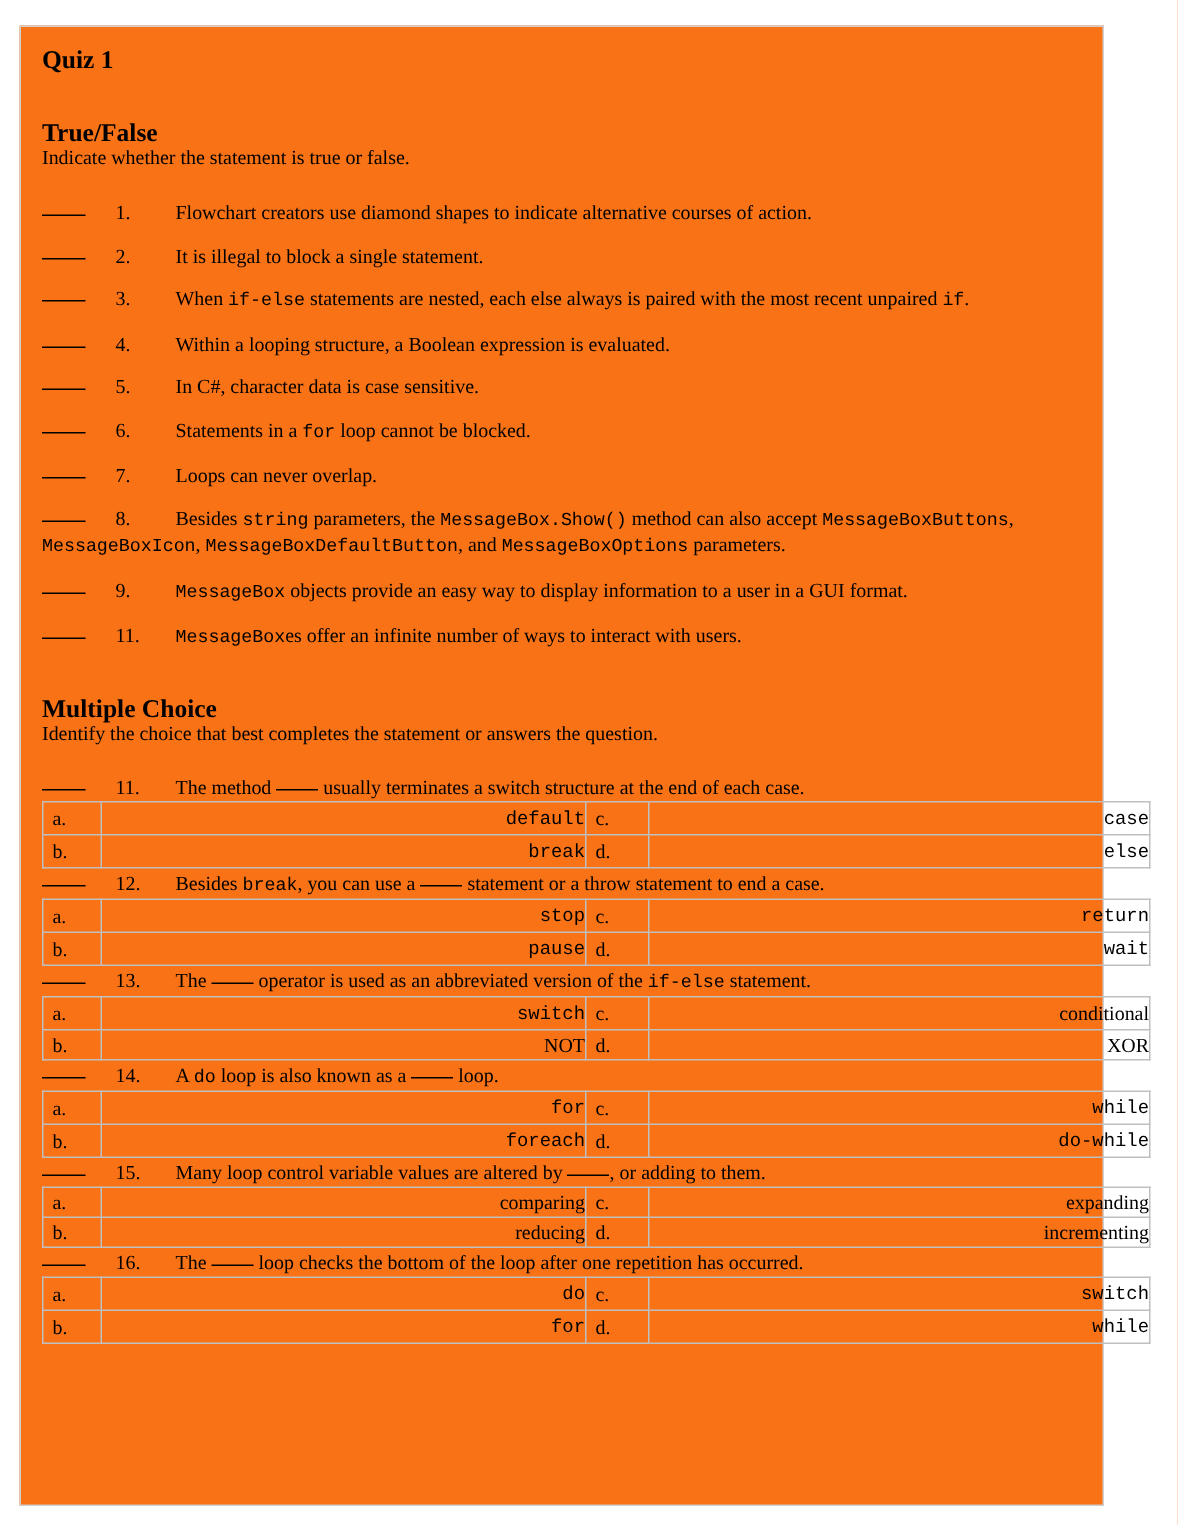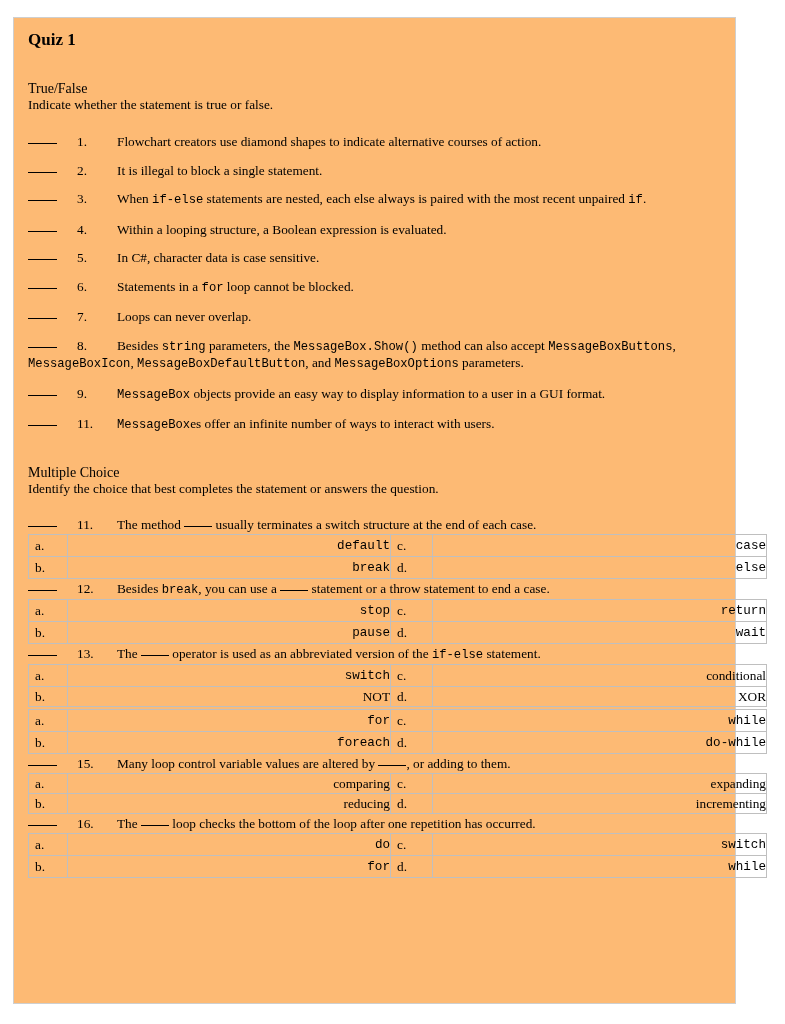--- a/index.html
+++ b/index.html
@@ -16,38 +16,38 @@
     overflow: hidden;
   }
   .page {
     position: absolute;
     left: 13px;
     top: 17px;
     width: 723px;
     height: 987px;
     border: 1px solid #cfcfcf;
     box-sizing: border-box;
-    background: #fdba74;
+    background: #f97316;
   }
   .page-inner {
     padding: 12px 14px 0 14px;
   }
   .doc-title {
     font-size: 17px;
     font-weight: bold;
     line-height: 20px;
     margin: 0 0 0 0;
     letter-spacing: 0;
   }
   .section {
     margin-top: 31px;
   }
   .section-heading {
-    font-size: 14px;
-    font-weight: normal;
+    font-size: 17px;
+    font-weight: bold;
     line-height: 16px;
   }
   .section-directions {
     font-size: 13.3px;
     line-height: 16px;
   }
   .tf-list {
     margin-top: 21px;
   }
   .q {
@@ -193,20 +193,21 @@
               <tr>
                 <td class="lbl">b.</td>
                 <td class="opt-a"><span>NOT</span></td>
                 <td class="lbl-cd">d.</td>
                 <td class="opt-c"><span>XOR</span></td>
               </tr>
             </tbody>
           </table>
         </div>
         <div class="mc-item">
+          <div class="mc-stem"><span class="blank"></span><span class="qnum">14.</span><span>A </span><code class="mono">do</code><span> loop is also known as a </span><span class="inline-blank"></span><span> loop.</span></div>
           <table class="choices">
             <tbody>
               <tr>
                 <td class="lbl">a.</td>
                 <td class="opt-a"><span class="mono">for</span></td>
                 <td class="lbl-cd">c.</td>
                 <td class="opt-c"><span class="mono">while</span></td>
               </tr>
               <tr>
                 <td class="lbl">b.</td>

